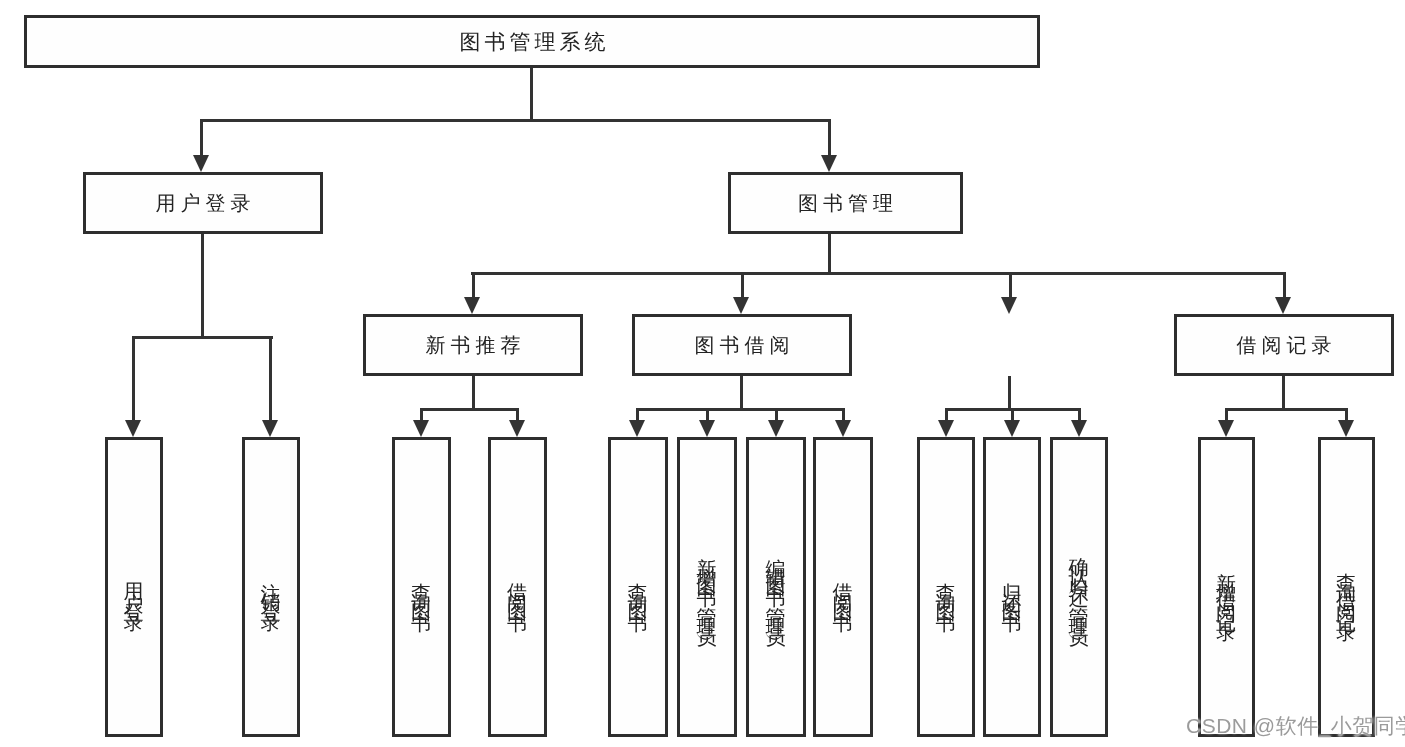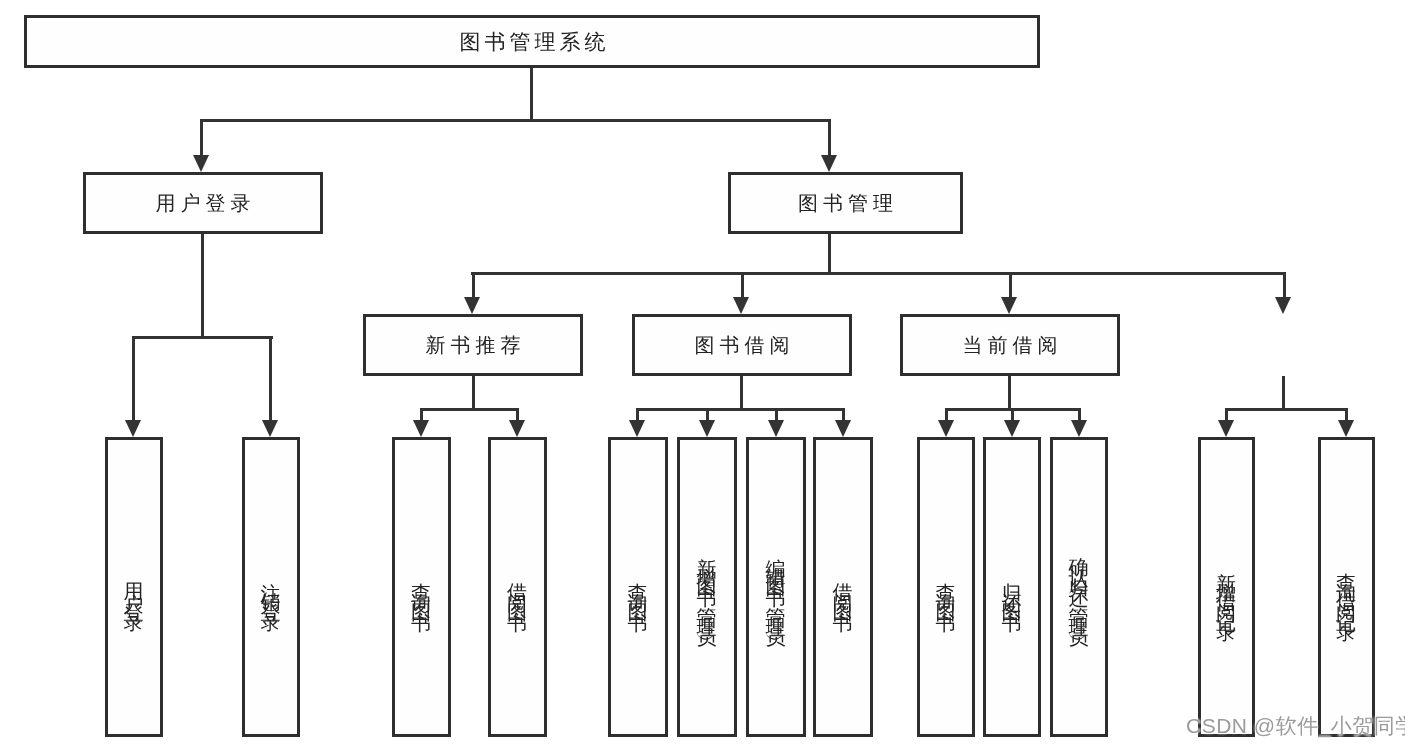--- a/index.html
+++ b/index.html
@@ -132,22 +132,22 @@
   <div class="arrow" style="left:1001px; top:297px;"></div>
   <div class="vline" style="left:1283px; top:272px; height:28px;"></div>
   <div class="arrow" style="left:1275px; top:297px;"></div>
 
   <div class="box h" id="b-borrow">
     <span>图书借阅</span>
   </div>
   <div class="box h" id="b-newbook">
     <span>新书推荐</span>
   </div>
-  <div class="box h" id="b-current">
-    <span>当前借阅</span>
+  <div class="box h" id="b-record">
+    <span>借阅记录</span>
   </div>
 
   <div class="vline" style="left:472px; top:376px; height:34px;"></div>
   <div class="hline" style="left:420px; top:408px; width:99px;"></div>
   <div class="vline" style="left:420px; top:408px; height:15px;"></div>
   <div class="arrow" style="left:413px; top:420px;"></div>
   <div class="vline" style="left:516px; top:408px; height:15px;"></div>
   <div class="arrow" style="left:509px; top:420px;"></div>
 
   <div class="vline" style="left:740px; top:376px; height:34px;"></div>

